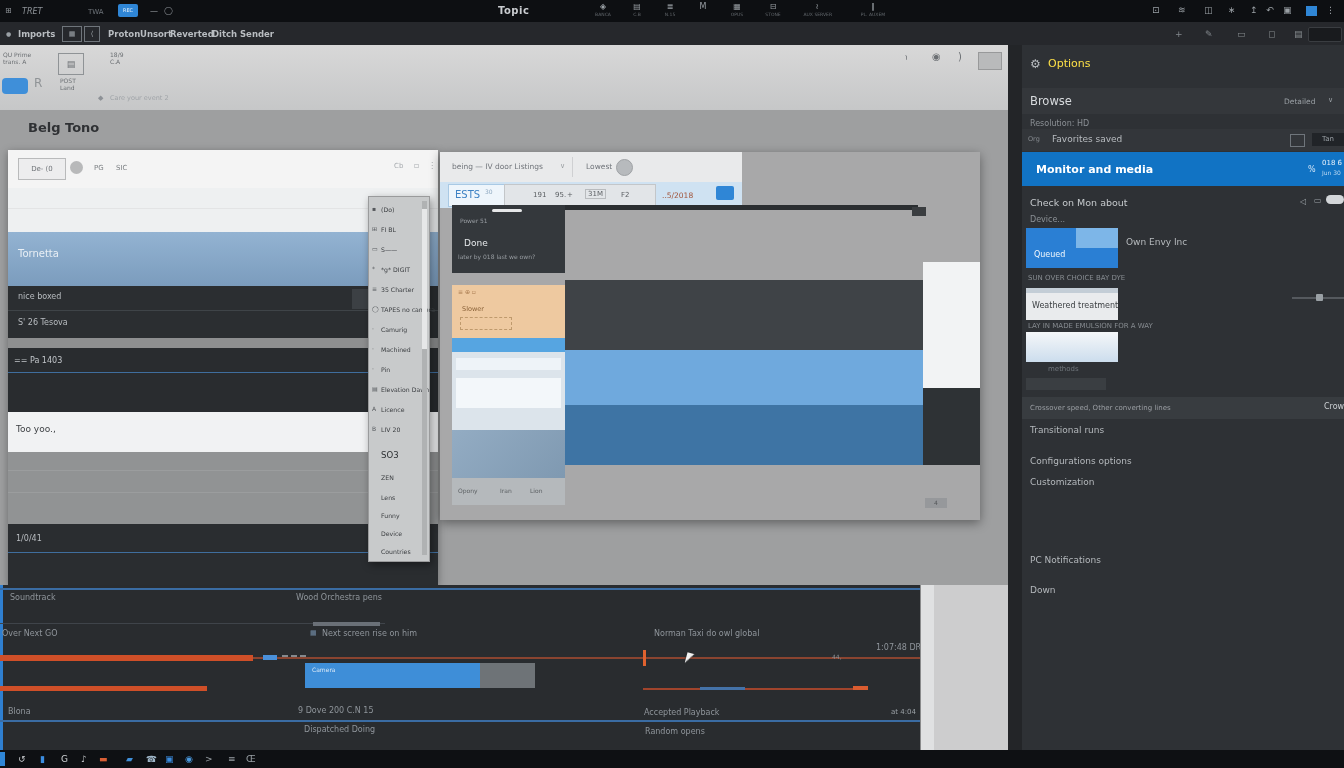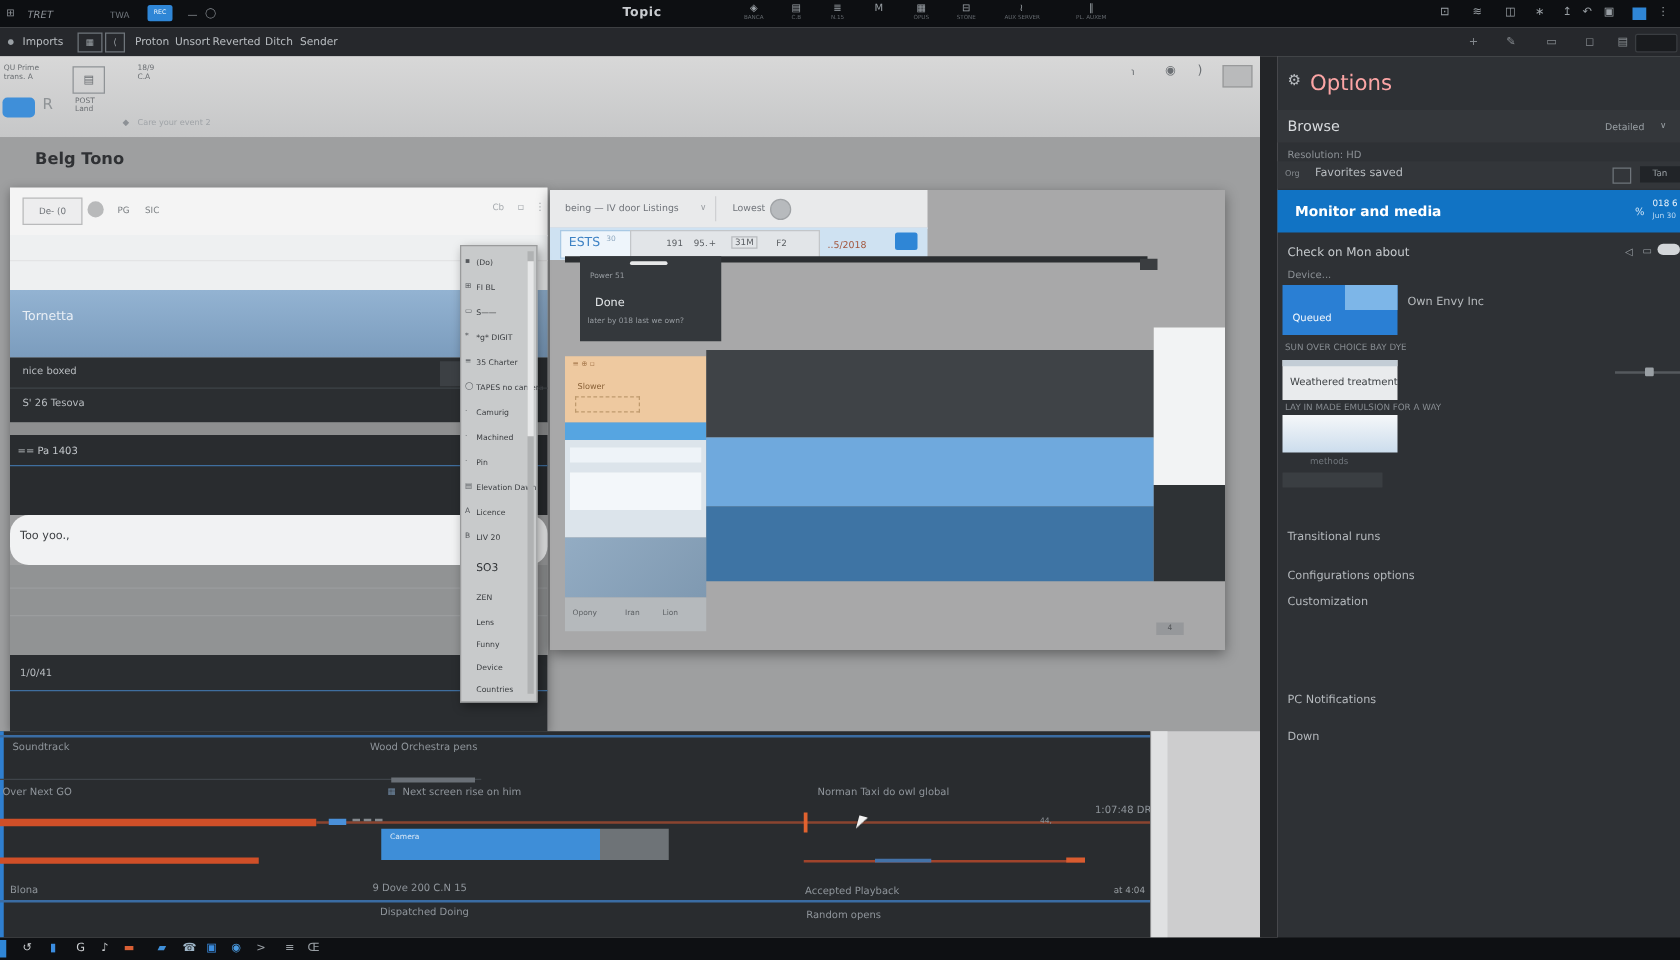--- a/index.html
+++ b/index.html
@@ -14,21 +14,21 @@
   #rec-btn{left:118px;top:4px;width:20px;height:13px;background:#2f86d6;border-radius:2px;
            color:#eaf3fc;font-size:5px;text-align:center;line-height:13px;}
   #win-title{left:498px;top:5px;color:#c9ccd0;font-size:10px;font-weight:bold;letter-spacing:.5px;}
   .tool{top:2px;width:30px;text-align:center;color:#9aa0a5;}
   .tool .g{display:block;font-size:8px;line-height:9px;}
   .tool .l{display:block;font-size:5px;line-height:6px;color:#63686d;transform:scale(.9);}
   .tb-ric{top:5px;color:#9aa0a5;font-size:9px;}
   #tb-bluesq{left:1306px;top:6px;width:11px;height:10px;background:#2f86d6;}
   
   #menubar{left:0;top:22px;width:1344px;height:23px;background:#26282c;}
-  .mb-item{top:7px;color:#b9bdc1;font-size:8.5px;}
+  .mb-item{top:7px;color:#b9bdc1;font-size:8.5px;font-weight:bold;}
   .mb-box{top:4px;width:18px;height:14px;border:1px solid #6f757b;color:#9aa0a5;
           font-size:7px;text-align:center;line-height:14px;}
   .mb-ric{top:7px;color:#84898e;font-size:9px;}
   #mb-search{left:1308px;top:5px;width:32px;height:13px;background:#191b1e;border:1px solid #3a3d41;border-radius:2px;}
   
   #ribbon{left:0;top:45px;width:1008px;height:65px;
           background:linear-gradient(180deg,#d8d8d8,#c6c7c8);border-bottom:1px solid #8e8f90;}
   .rb-tiny{font-size:6px;color:#6b6f73;line-height:7px;}
   .rb-icbox{border:1px solid #8f9396;color:#6b6f73;text-align:center;}
   
@@ -37,21 +37,21 @@
   
   #leftwin{left:8px;top:40px;width:430px;height:435px;box-shadow:0 2px 8px rgba(0,0,0,.35);}
   #lw-head{left:0;top:0;width:430px;height:38px;background:#f4f4f4;border-bottom:1px solid #d7d8d9;}
   #lw-tab{left:10px;top:8px;width:46px;height:20px;border:1px solid #b9babb;color:#6f7378;
           font-size:7px;line-height:20px;text-align:center;background:#ededee;}
   #lw-body{left:0;top:38px;width:430px;height:44px;background:#eef0f1;}
   #lw-blue{left:0;top:82px;width:430px;height:54px;background:linear-gradient(180deg,#93b3d2,#7b9cbd);}
   #lw-dark1{left:0;top:136px;width:430px;height:52px;background:#2b2e31;}
   #lw-gap{left:0;top:188px;width:430px;height:10px;background:#8e8f90;}
   #lw-dark2{left:0;top:198px;width:430px;height:64px;background:#292c2f;}
-  #lw-white{left:0;top:262px;width:430px;height:40px;background:#f1f2f3;border-radius:15px;}
+  #lw-white{left:0;top:262px;width:430px;height:40px;background:#f1f2f3;}
   #lw-gray{left:0;top:302px;width:430px;height:72px;background:#919394;}
   #lw-dark3{left:0;top:374px;width:430px;height:61px;background:#2a2d30;}
   .lw-darktxt{color:#b9bdc1;font-size:8px;}
   .blueline{height:1px;background:#3f6e9e;}
   
   #ddmenu{left:368px;top:86px;width:60px;height:364px;background:#c8cacb;
           border:1px solid #9a9b9c;box-shadow:2px 3px 8px rgba(0,0,0,.4);}
   .mi{left:0;width:52px;height:20px;}
   .mi .mg{position:absolute;left:3px;top:4px;font-size:6px;color:#55585c;}
   .mi .ml{position:absolute;left:12px;top:5px;font-size:6.5px;color:#3a3d40;transform:scale(.95);transform-origin:left;}
@@ -61,21 +61,21 @@
   
   #floatwin{left:440px;top:42px;width:540px;height:368px;background:#a8a8a9;box-shadow:0 3px 10px rgba(0,0,0,.4);}
   #fw-head{left:0;top:0;width:302px;height:30px;background:#e9eaeb;border-bottom:1px solid #cfd0d2;}
   #fw-tabs{left:0;top:30px;width:302px;height:26px;background:#cfe2f2;}
   #fw-tab-active{left:8px;top:2px;width:52px;height:21px;background:#eef5fb;border:1px solid #a9c9e4;padding-left:32px;}
   #fw-seg{left:64px;top:2px;width:150px;height:21px;background:#e2e5e8;border:1px solid #c3c6c9;}
   .seg-t{top:6px;font-size:7px;color:#5a5e62;}
   #fw-bluebtn{left:276px;top:4px;width:18px;height:14px;background:#2f86d6;border-radius:2px;}
   #fw-shadow{left:12px;top:53px;width:466px;height:5px;background:#2b2e31;}
   #fw-col{left:12px;top:53px;width:113px;height:300px;}
-  #fwc-dark{left:12px;top:0;width:113px;height:68px;background:#34383c;}
+  #fwc-dark{left:0;top:0;width:113px;height:68px;background:#34383c;}
   #fwc-peach{left:0;top:80px;width:113px;height:53px;background:#eec9a0;}
   #fwc-bstrip{left:0;top:133px;width:113px;height:14px;background:#56a5e1;}
   #fwc-pale{left:0;top:147px;width:113px;height:78px;background:#dce4eb;}
   #fwc-img{left:0;top:225px;width:113px;height:48px;background:linear-gradient(135deg,#93acc3,#7f99b1);}
   #fwc-foot{left:0;top:273px;width:113px;height:27px;background:#b5b9bc;}
   .fwc-foot-t{top:9px;font-size:6px;color:#5d6164;}
   #fw-darkband{left:125px;top:128px;width:358px;height:70px;background:#3f4347;}
   #fw-blueband{left:125px;top:198px;width:358px;height:55px;background:#6fa9dd;}
   #fw-steelband{left:125px;top:253px;width:358px;height:60px;background:#3e74a4;}
   #fw-white{left:483px;top:110px;width:57px;height:126px;background:#f2f3f4;}
@@ -441,21 +441,21 @@
     <span class="a tl-txt t" style="left:645px;top:142px;">Random opens</span>
   </div>
 
   <div id="stage-right" class="a">
     <div id="sr-light" class="a"></div>
   </div>
   <div id="gapstrip" class="a"></div>
 
   <div id="rightpanel" class="a">
     <span class="a" style="left:8px;top:12px;font-size:12px;color:#b9bdc1;">⚙</span>
-    <span class="a t" style="left:26px;top:12px;font-size:17px;color:#fca5a5;">Options</span>
+    <span class="a t" style="left:26px;top:12px;font-size:11px;color:#fde047;">Options</span>
 
     <div id="rp-section" class="a">
       <span class="a t" style="left:8px;top:6px;font-size:11.5px;color:#d8dbde;">Browse</span>
       <span class="a t" style="left:262px;top:9px;font-size:7.5px;color:#9aa0a5;">Detailed</span>
       <span class="a" style="left:306px;top:8px;font-size:7px;color:#9aa0a5;">∨</span>
     </div>
     <span class="a rp-sm t" style="left:8px;top:74px;">Resolution: HD</span>
 
     <div id="rp-favrow" class="a">
       <span class="a t" style="left:6px;top:6px;font-size:6.5px;color:#84898e;">Org</span>
@@ -490,20 +490,24 @@
       <span class="a t" style="left:6px;top:13px;font-size:8px;color:#3d4144;">Weathered treatment</span>
     </div>
     <div id="rp-slider" class="a"></div>
     <div id="rp-shandle" class="a"></div>
     <span class="a t" style="left:6px;top:277px;font-size:7px;color:#878c91;">LAY IN MADE EMULSION FOR A WAY</span>
 
     <div id="rp-thumb3" class="a"></div>
     <span class="a t" style="left:26px;top:320px;font-size:7px;color:#6f757b;">methods</span>
     <div id="rp-dimbox" class="a"></div>
 
+    <div id="rp-divider" class="a">
+      <span class="a t" style="left:8px;top:7px;font-size:7px;color:#9b9fa4;">Crossover speed, Other converting lines</span>
+      <span class="a t" style="left:302px;top:5px;font-size:8px;color:#cdd1d4;">Crow</span>
+    </div>
 
     <span class="a rp-item t" style="left:8px;top:380px;">Transitional runs</span>
     <span class="a rp-item t" style="left:8px;top:411px;">Configurations options</span>
     <span class="a rp-item t" style="left:8px;top:432px;">Customization</span>
     <span class="a rp-item t" style="left:8px;top:510px;">PC Notifications</span>
     <span class="a rp-item t" style="left:8px;top:540px;">Down</span>
 
   </div>
 
   <div id="taskbar" class="a">

